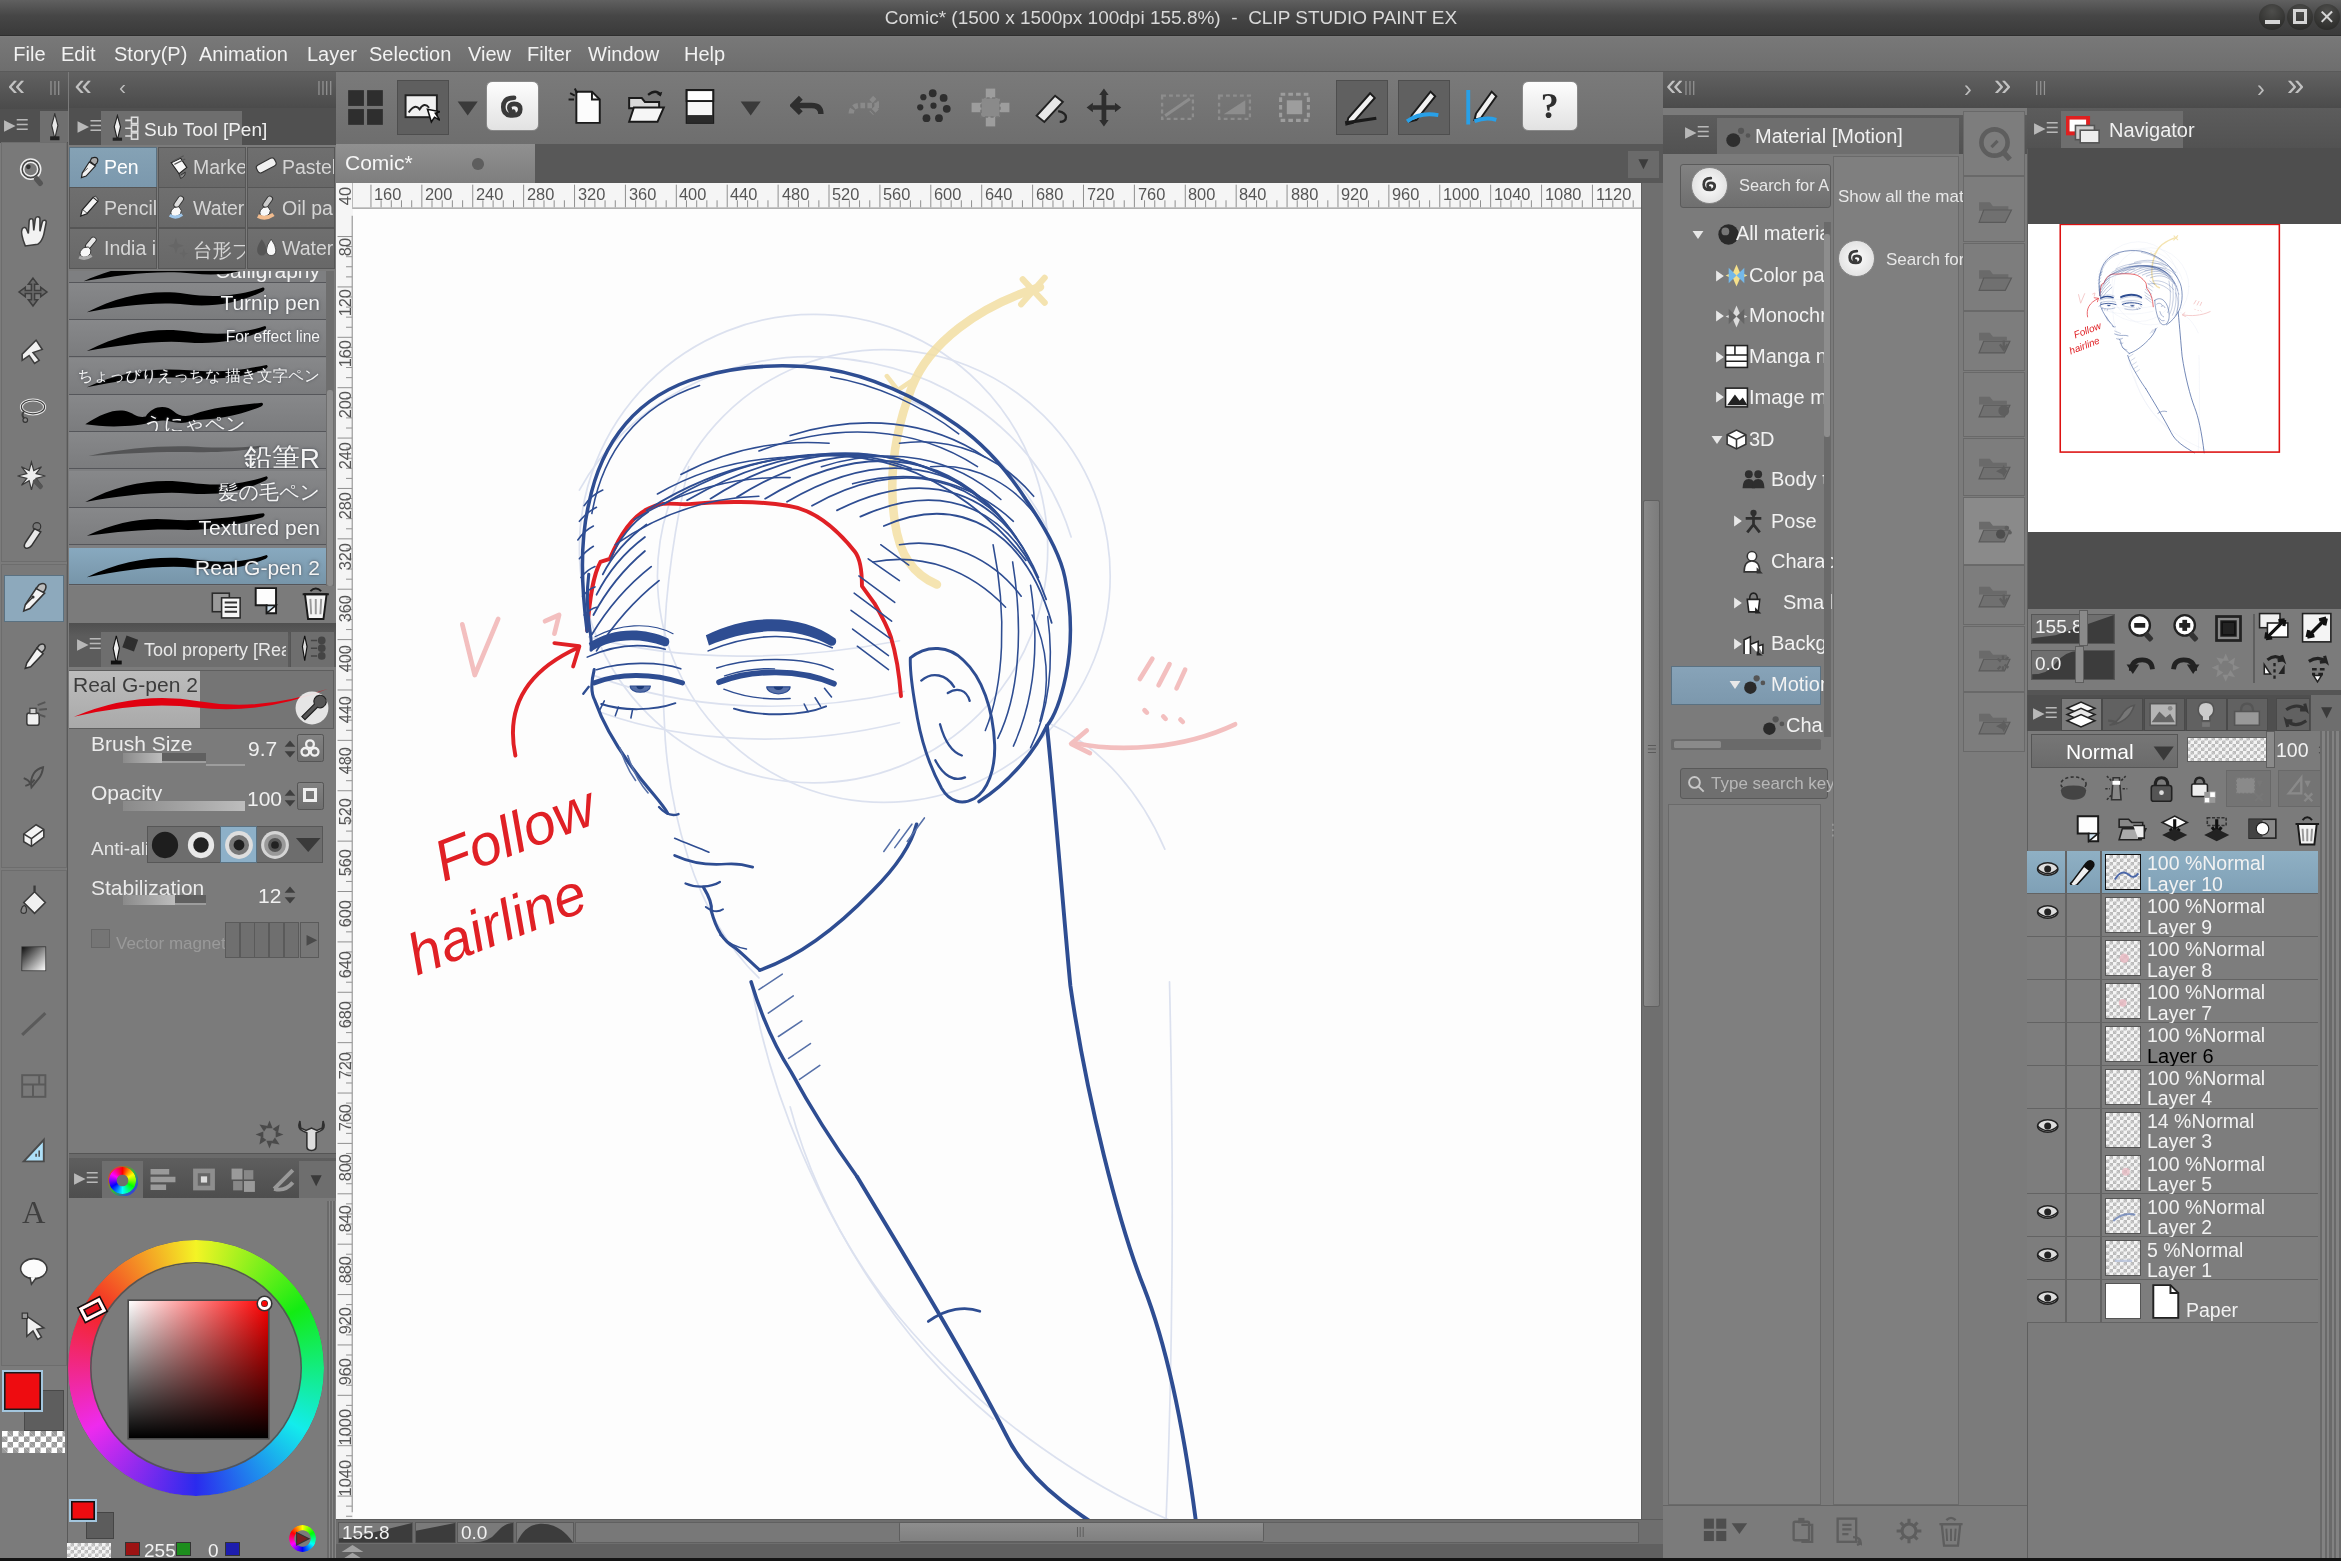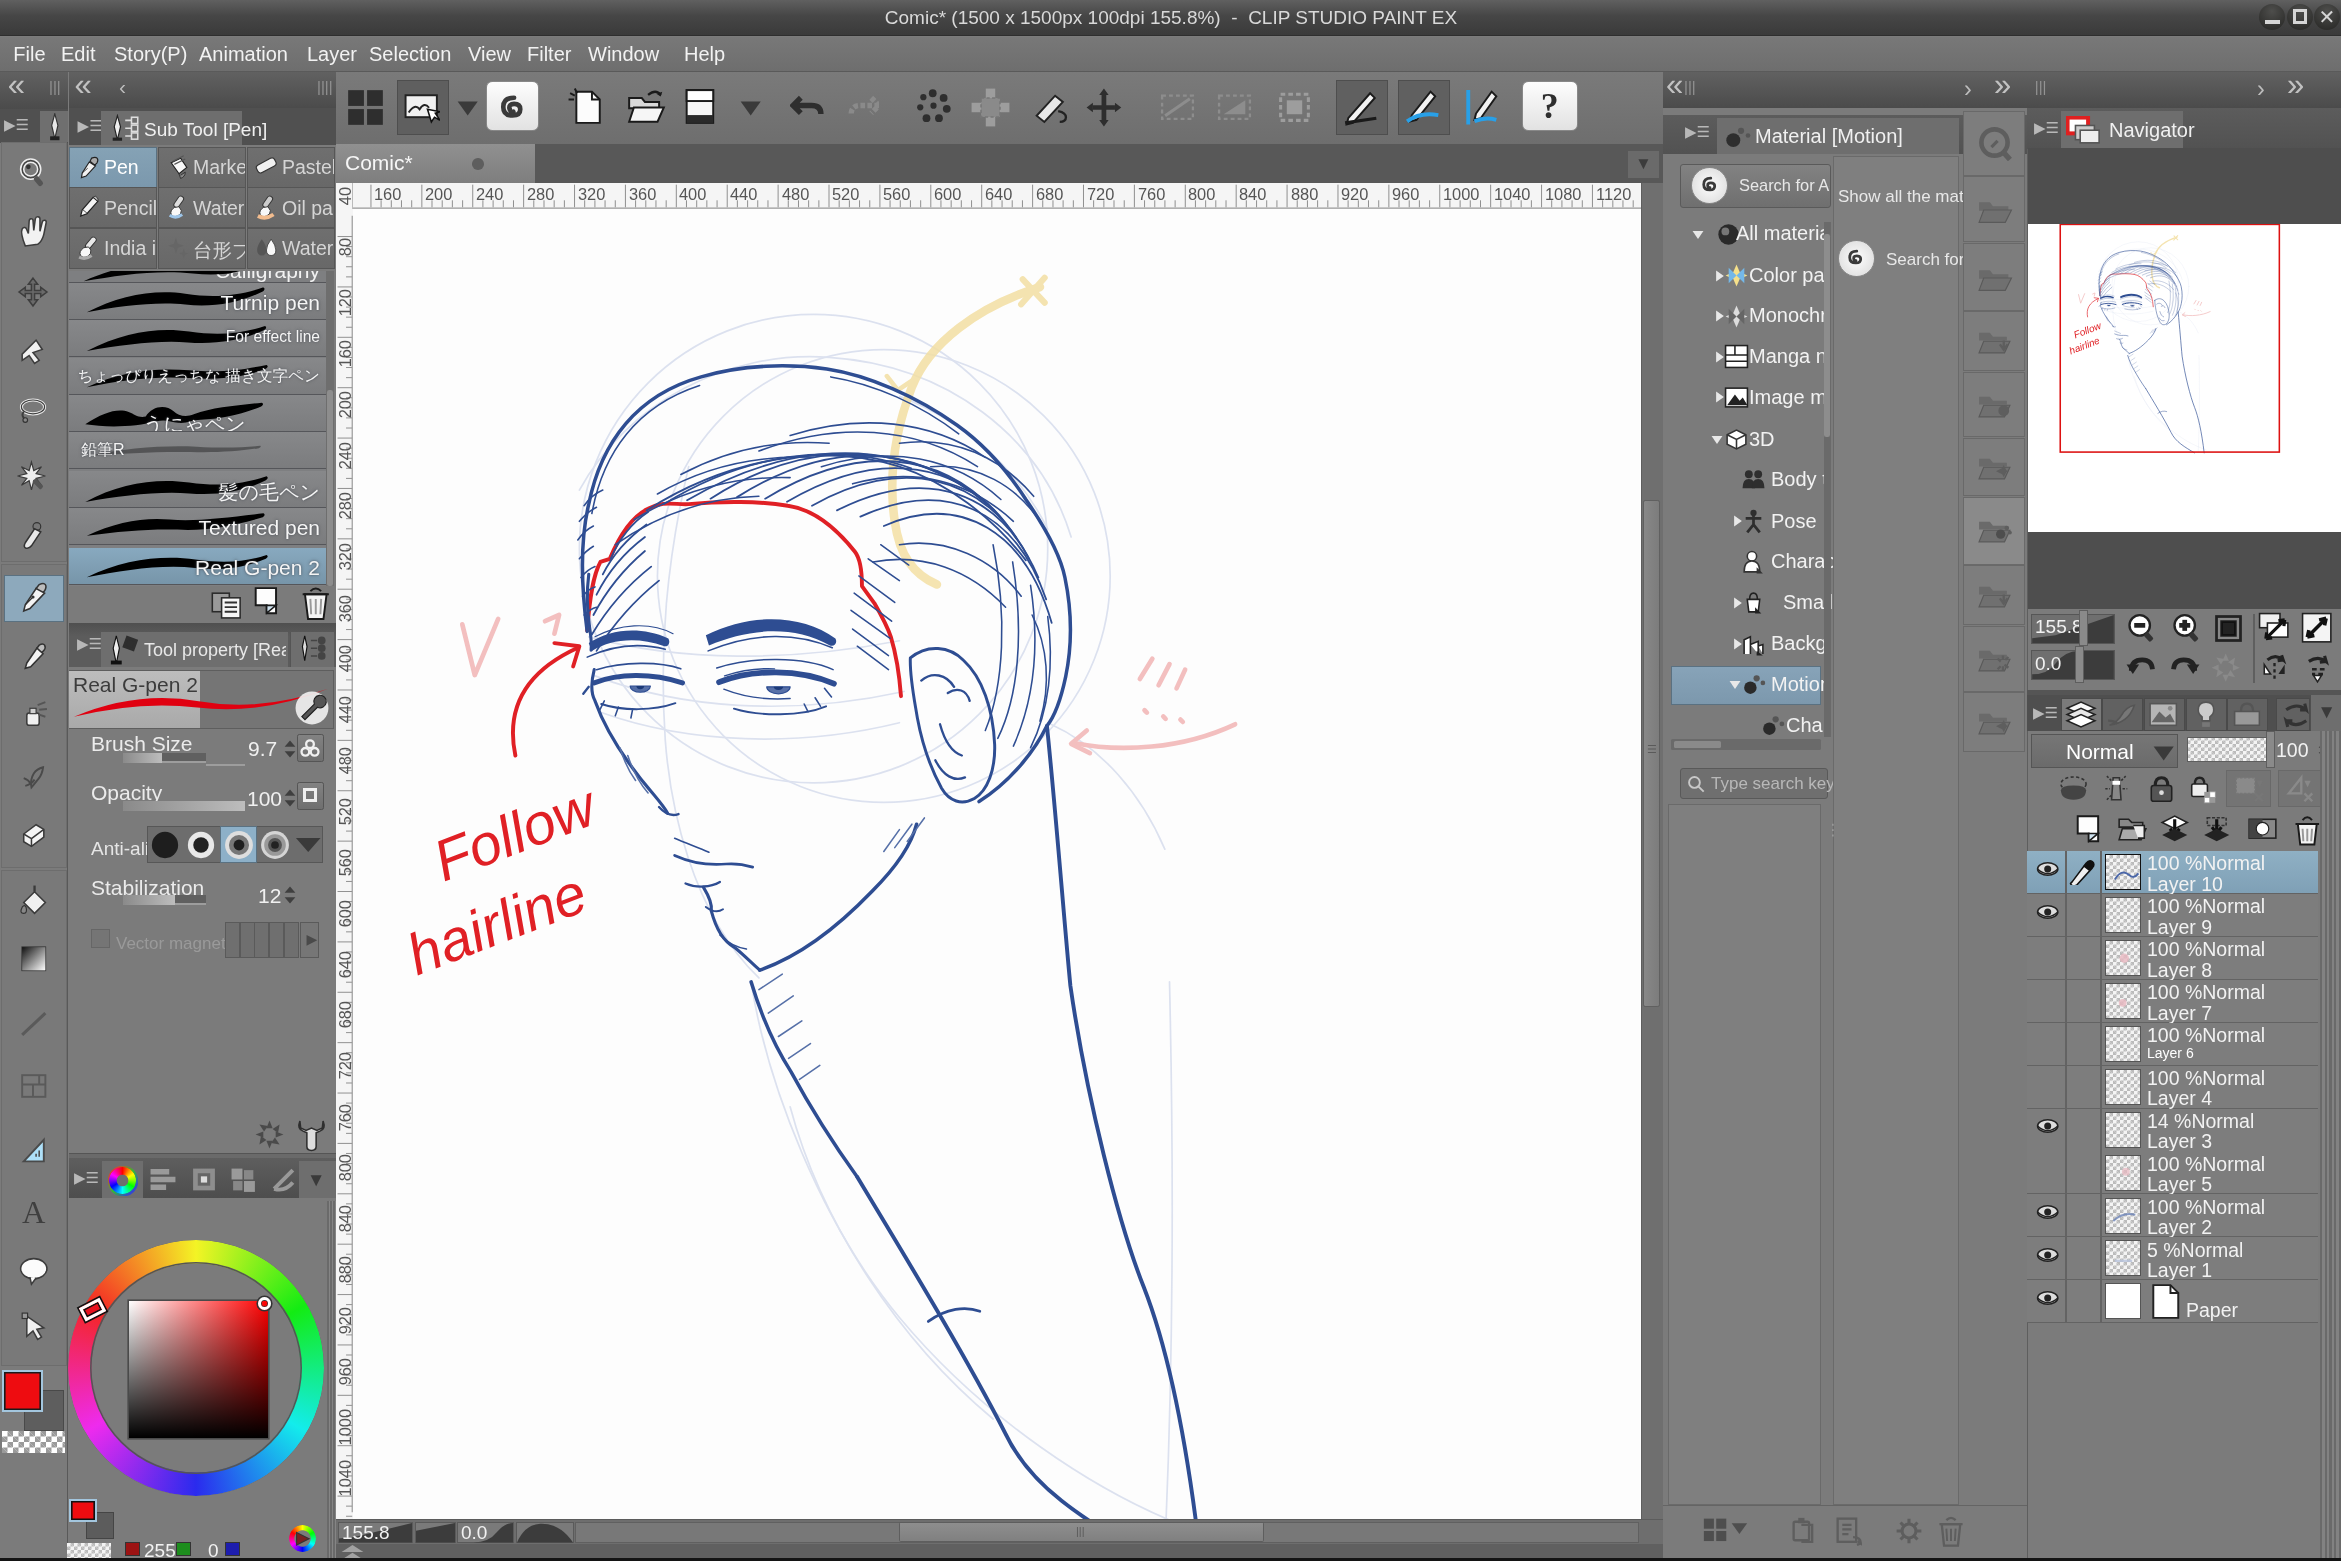--- a/index.html
+++ b/index.html
@@ -249,21 +249,21 @@
 <div class="abs" style="left:69px;top:395px;width:258px;height:37px;background:linear-gradient(#87888a,#7b7c7e);border-bottom:0.8px solid #55565a;overflow:hidden;">
     <svg class="abs" style="left:11px;top:3.1px;" width="195" height="31" viewBox="0 0 250 40">
       <path d="M6 34 C30 18 48 13 62 18 C70 21 74 26 84 24 C92 10 110 8 120 17 C126 23 136 25 146 21 C170 12 200 10 234 6 C236 7 236 9 233 11 C205 22 180 27 155 28 C143 28 138 33 126 32 C116 31 110 27 98 30 C70 38 32 38 6 34Z" fill="#000" opacity="1"></path>
     </svg>
     <div class="abs" style="left:0;top:16px;width:251px;font-size:20px;color:#f5f5f5;text-align:center;text-shadow:0 0 3.1px #40454d;">うにゃペン</div>
   </div>
 <div class="abs" style="left:69px;top:432px;width:258px;height:37px;background:linear-gradient(#87888a,#7b7c7e);border-bottom:0.8px solid #55565a;overflow:hidden;">
     <svg class="abs" style="left:11px;top:3.1px;" width="195" height="31" viewBox="0 0 250 40">
       <path d="M10 27 C60 16 110 13 150 15 C185 17 210 16 232 14 C233 15 232 16 230 17 C205 21 175 23 142 22 C102 21 55 24 10 27Z" fill="#000" opacity="0.35"></path>
     </svg>
-    <div class="abs" style="left:12px;top:7.8px;width:251px;font-size:16px;color:#f5f5f5;text-shadow:0 0 3.1px #40454d;">鉛筆R</div>
+    <div class="abs" style="left:0;top:7.8px;width:251px;font-size:28px;color:#f5f5f5;text-align:right;text-shadow:0 0 3.1px #40454d;">鉛筆R</div>
   </div>
 <div class="abs" style="left:69px;top:471px;width:258px;height:37px;background:linear-gradient(#87888a,#7b7c7e);border-bottom:0.8px solid #55565a;overflow:hidden;">
     <svg class="abs" style="left:11px;top:3.1px;" width="195" height="31" viewBox="0 0 250 40">
       <path d="M6 36 C50 12 98 5 140 11 C182 17 212 12 240 3 C242 4 242 6 239 8 C212 22 178 28 140 25 C100 22 52 28 6 36Z" fill="#000" opacity="1"></path>
     </svg>
     <div class="abs" style="left:0;top:7.8px;width:251px;font-size:20px;color:#f5f5f5;text-align:right;text-shadow:0 0 3.1px #40454d;">髪の毛ペン</div>
   </div>
 <div class="abs" style="left:69px;top:508px;width:258px;height:37px;background:linear-gradient(#87888a,#7b7c7e);border-bottom:0.8px solid #55565a;overflow:hidden;">
     <svg class="abs" style="left:11px;top:3.1px;" width="195" height="31" viewBox="0 0 250 40">
       <path d="M8 32 C45 14 82 8 115 11 C150 14 190 8 236 3 C238 4 238 6 235 8 C195 20 160 26 125 24 C90 23 50 26 8 32Z" fill="#000" opacity="1"></path>
@@ -1313,21 +1313,21 @@
 <svg class="abs" style="left:2107px;top:984px;" width="33" height="33" viewBox="0 0 42 42">
     <circle cx="20" cy="24" r="5" fill="#e8b8c0" opacity="0.8"></circle>
   </svg>
 <div class="abs" style="left:2147px;top:981px;font-size:19.5px;color:#f2f2f2;white-space:nowrap;">100 %Normal</div>
 <div class="abs" style="left:2147px;top:1002px;font-size:19.5px;color:#f2f2f2;white-space:nowrap;">Layer 7</div>
 <div class="abs" style="left:2027px;top:1023px;width:291px;height:43px;background:#7d7d7d;border-bottom:0.8px solid #636363;"></div>
 <div class="abs" style="left:2065px;top:1023px;width:1.6px;height:43px;background:#636363;"></div>
 <div class="abs" style="left:2100px;top:1023px;width:1.6px;height:43px;background:#636363;"></div>
 <div class="abs checker2" style="left:2105px;top:1026px;width:36px;height:36px;border:1.6px solid #555;"></div>
 <div class="abs" style="left:2147px;top:1024px;font-size:19.5px;color:#f2f2f2;white-space:nowrap;">100 %Normal</div>
-<div class="abs" style="left:2147px;top:1045px;font-size:14px;color:#ffffff;white-space:nowrap;">Layer 6</div>
+<div class="abs" style="left:2147px;top:1045px;font-size:20px;color:#000000;white-space:nowrap;">Layer 6</div>
 <div class="abs" style="left:2027px;top:1066px;width:291px;height:43px;background:#7d7d7d;border-bottom:0.8px solid #636363;"></div>
 <div class="abs" style="left:2065px;top:1066px;width:1.6px;height:43px;background:#636363;"></div>
 <div class="abs" style="left:2100px;top:1066px;width:1.6px;height:43px;background:#636363;"></div>
 <div class="abs checker2" style="left:2105px;top:1069px;width:36px;height:36px;border:1.6px solid #555;"></div>
 <div class="abs" style="left:2147px;top:1067px;font-size:19.5px;color:#f2f2f2;white-space:nowrap;">100 %Normal</div>
 <div class="abs" style="left:2147px;top:1087px;font-size:19.5px;color:#f2f2f2;white-space:nowrap;">Layer 4</div>
 <div class="abs" style="left:2027px;top:1109px;width:291px;height:43px;background:#7d7d7d;border-bottom:0.8px solid #636363;"></div>
 <div class="abs" style="left:2065px;top:1109px;width:1.6px;height:43px;background:#636363;"></div>
 <div class="abs" style="left:2100px;top:1109px;width:1.6px;height:43px;background:#636363;"></div>
 <svg class="abs" style="left:2036px;top:1119px;" width="23.4" height="14" viewBox="0 0 30 18">

